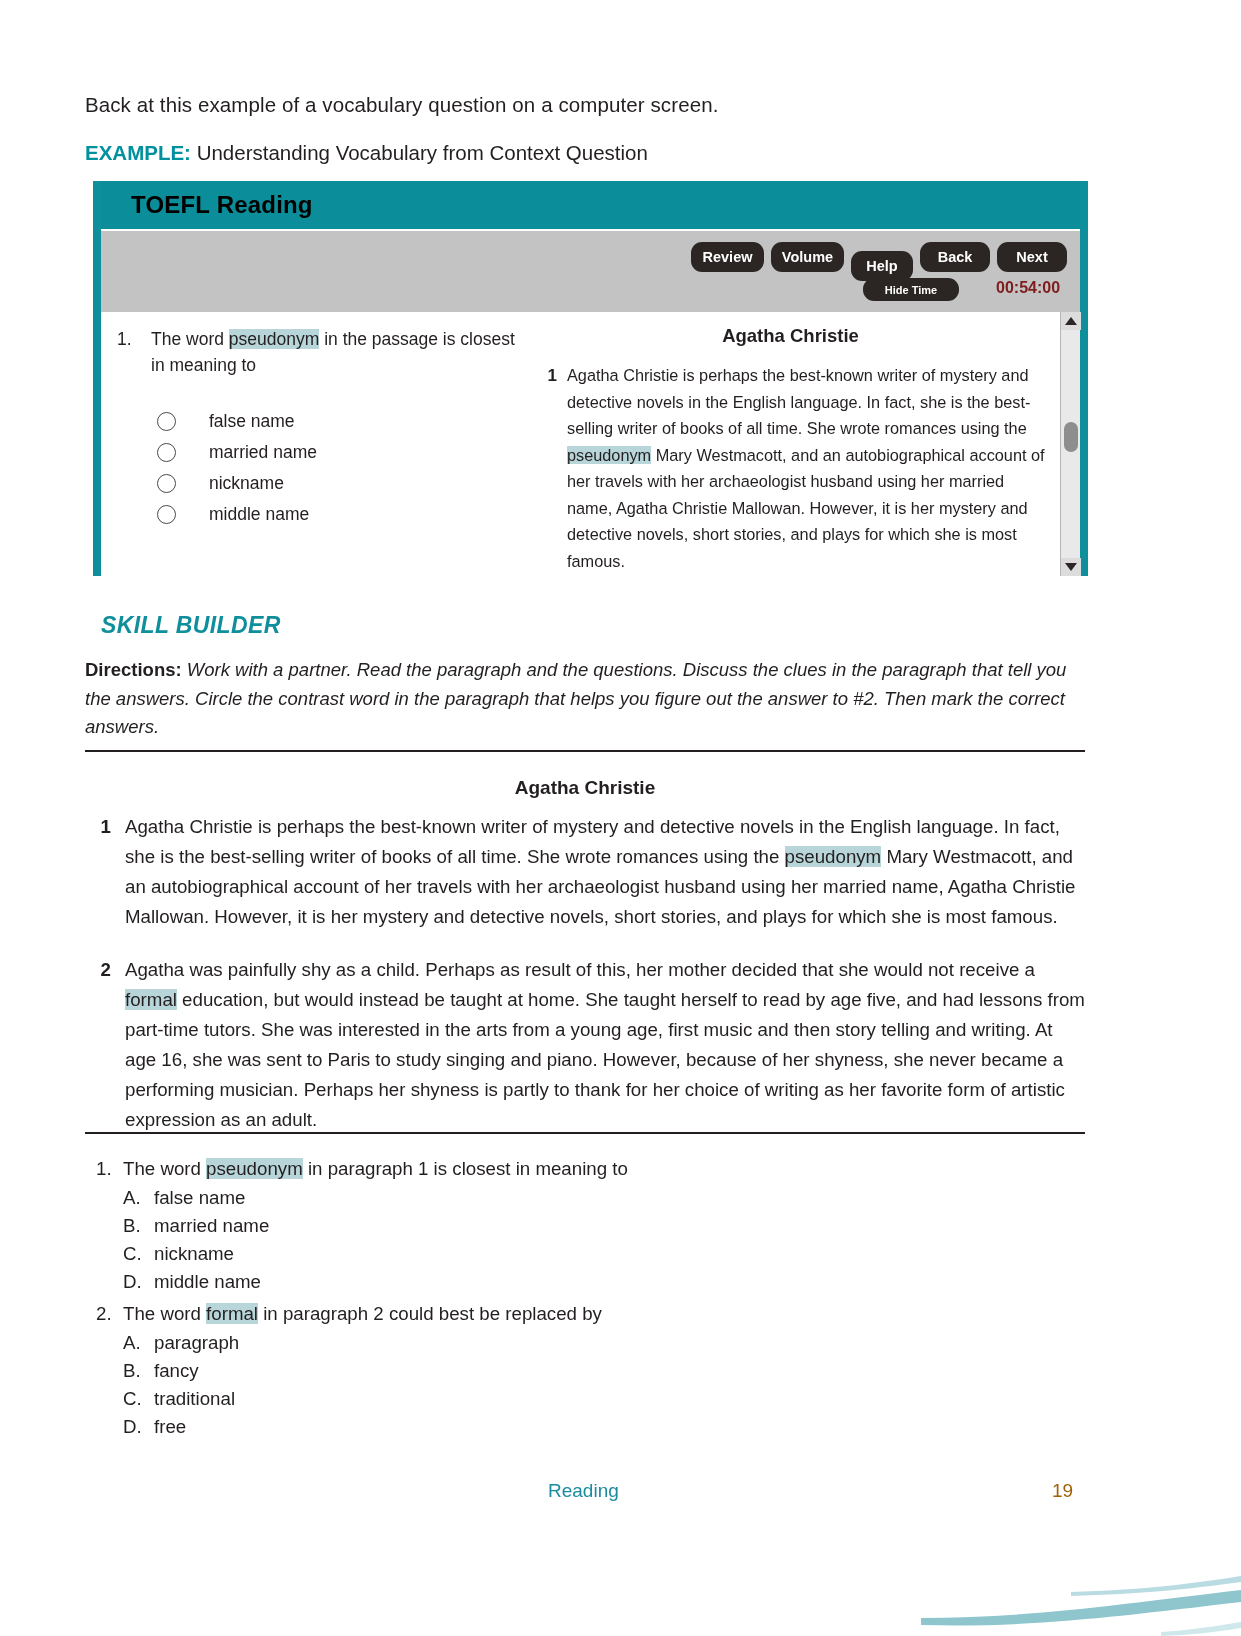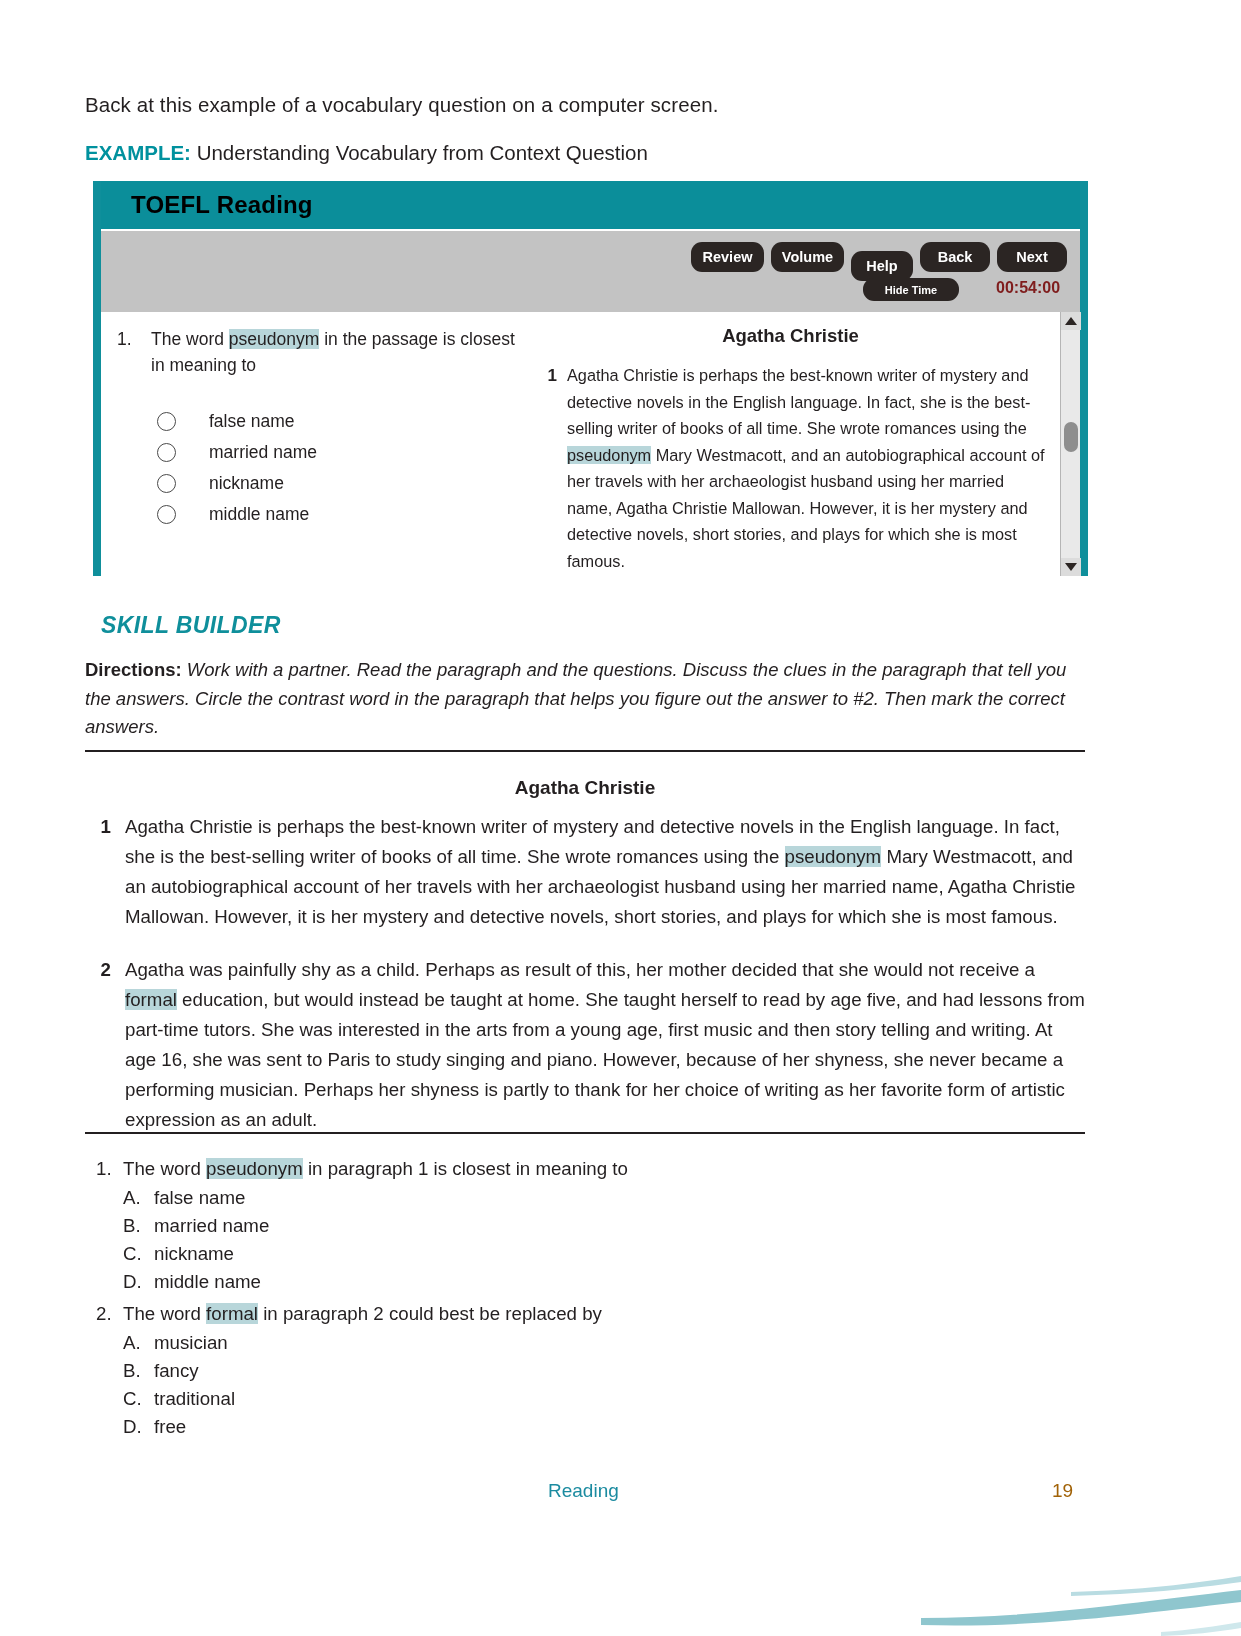--- a/index.html
+++ b/index.html
@@ -303,21 +303,21 @@
 
   <div class="questions q2">
     <div class="q-block">
       <div class="q-line">
         <span class="q-idx">2.</span>
         <span class="q-body"><span>The word </span><span class="hl">formal</span><span> in paragraph 2 could best be replaced by</span></span>
       </div>
       <div class="choices">
         <div class="choice">
           <span class="choice-letter">A.</span>
-          <span>musician</span>
+          <span>paragraph</span>
         </div>
         <div class="choice">
           <span class="choice-letter">B.</span>
           <span>fancy</span>
         </div>
         <div class="choice">
           <span class="choice-letter">C.</span>
           <span>traditional</span>
         </div>
         <div class="choice">

